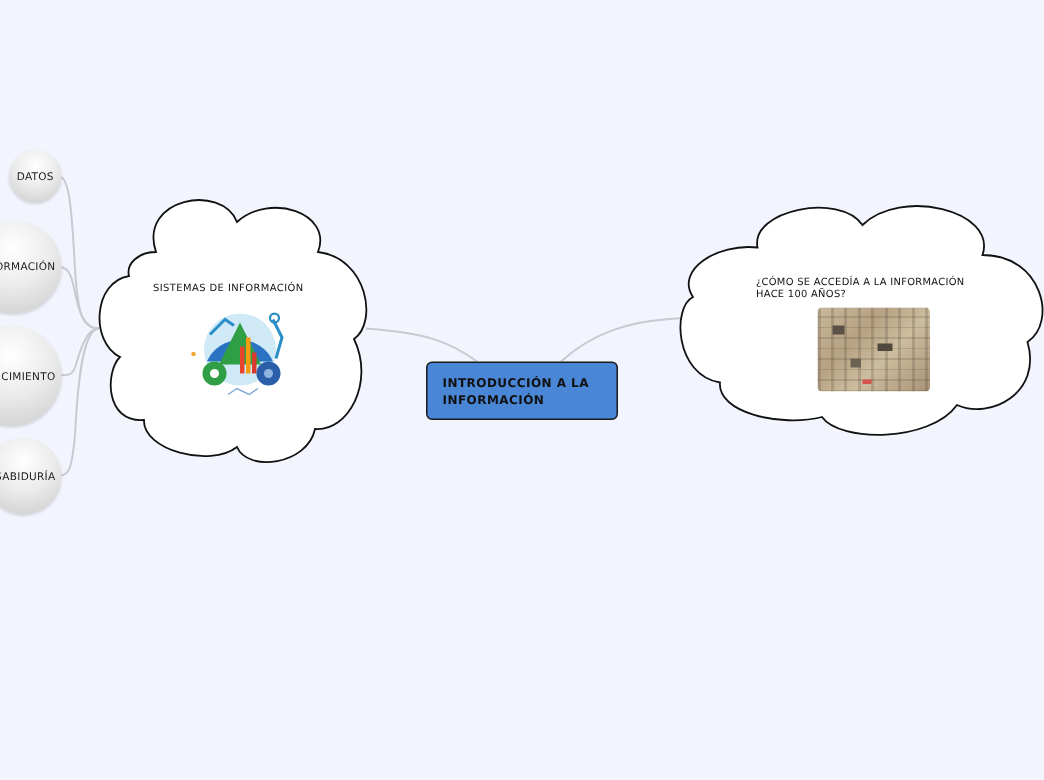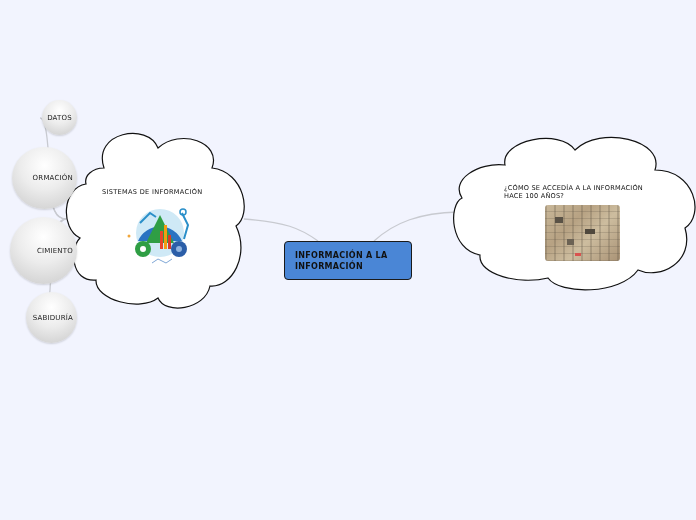--- a/index.html
+++ b/index.html
@@ -21,21 +21,20 @@
       font-size: 8px; font-weight: bold; line-height: 11px; color: #111;
       letter-spacing: 0.3px; cursor: pointer;
     }
     .bubble {
       position: absolute; border-radius: 50%;
       background: radial-gradient(circle at 50% 30%, #ffffff 0%, #ececec 45%, #c9c9c9 100%);
       box-shadow: 0 1px 2px rgba(0,0,0,0.15);
       display: flex; align-items: center; justify-content: center;
       font-size: 7px; color: #222; letter-spacing: 0.2px; cursor: pointer;
       white-space: nowrap;
-      margin-left: 36px;
     }
     .bubble span { display: block; }
     .img-box { position: absolute; overflow: hidden; }
   </style>
 </head>
 <body>
 
 <div class="canvas">
 
   <svg class="layer" width="696" height="520">
@@ -105,21 +104,21 @@
          repeating-linear-gradient(90deg, rgba(90,80,65,0.25) 0 2px, transparent 2px 9px),
          repeating-linear-gradient(0deg, rgba(90,80,65,0.22) 0 1px, transparent 1px 7px),
          linear-gradient(135deg, #c9b89a 0%, #b7a283 35%, #cdbd9f 60%, #a99275 100%);">
     <div style="position:absolute; left:10px; top:12px; width:8px; height:6px; background:#5a5246;"></div>
     <div style="position:absolute; left:40px; top:24px; width:10px; height:5px; background:#4f483d;"></div>
     <div style="position:absolute; left:22px; top:34px; width:7px; height:6px; background:#6b6254;"></div>
     <div style="position:absolute; left:30px; top:48px; width:6px; height:3px; background:#d9534f;"></div>
   </div>
 
   <div class="central">
-    <div>INFORMACIÓN A LA</div>
+    <div>INTRODUCCIÓN A LA</div>
     <div>INFORMACIÓN</div>
   </div>
 
   <div class="bubble" style="left:6px; top:100px; width:35px; height:35px;">
     <span>DATOS</span>
   </div>
 
   <div class="bubble" style="left:-24px; top:147px; width:65px; height:62px; justify-content:flex-end; padding-right:4px; box-sizing:border-box;">
     <span>ORMACIÓN</span>
   </div>

